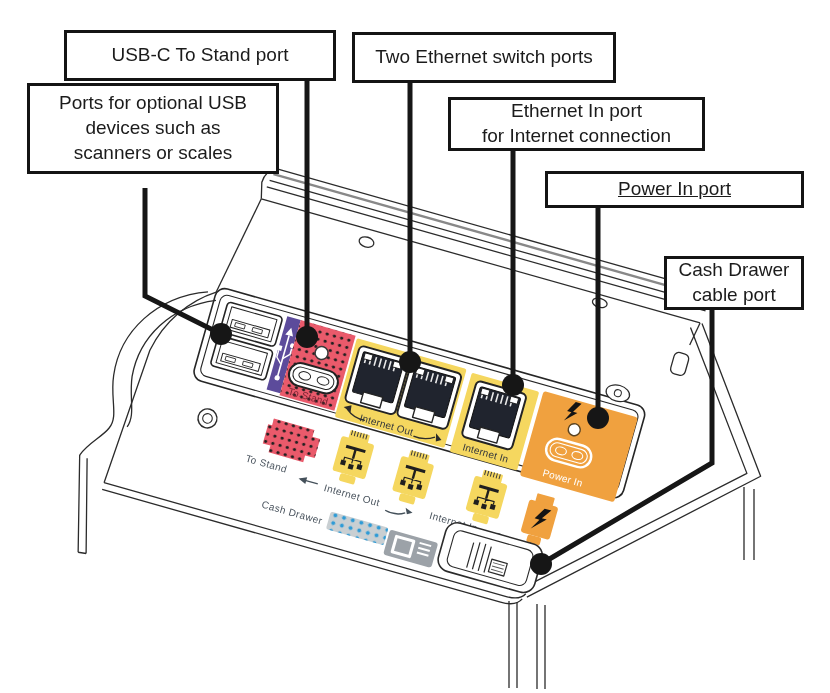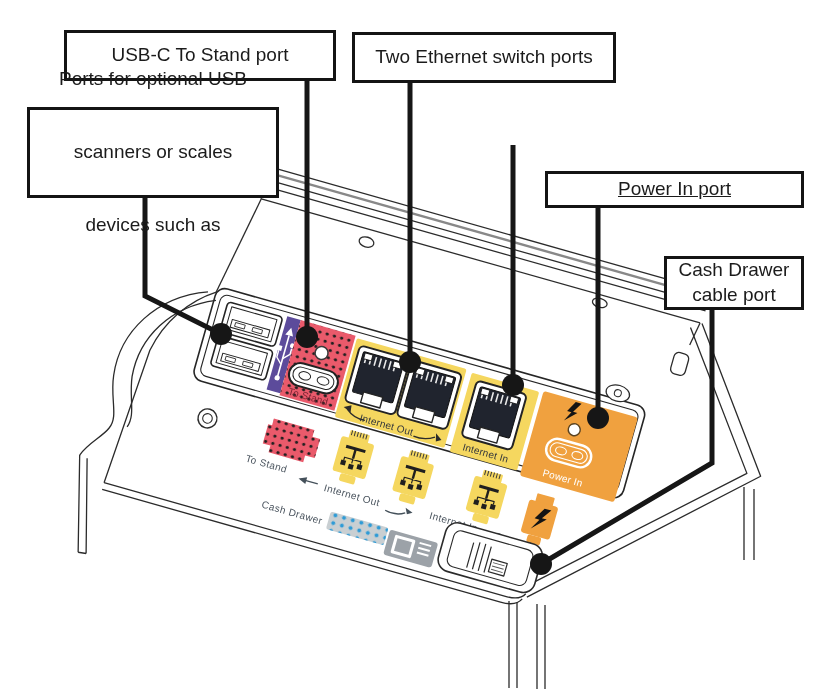--- a/index.html
+++ b/index.html
@@ -6,21 +6,21 @@
   #stage{position:relative;width:830px;height:693px;background:#fff;overflow:hidden;
          font-family:"Liberation Sans",sans-serif;}
   svg{position:absolute;left:0;top:0;}
   svg text{font-family:"Liberation Sans",sans-serif;}
   .callout{position:absolute;background:#fff;border:3px solid #141414;
            display:flex;flex-direction:column;align-items:center;justify-content:center;
            text-align:right;font-size:19px;line-height:1.3;color:#1b1b1b;z-index:3;}
   .callout span{display:block;white-space:nowrap;}
   .callout span:empty{display:none;}
   #co-usb-stand {left:64px; top:30px; width:266px;height:45px;}
-  #co-optional  {left:27px; top:107px; width:246px;height:85px;gap:48px;}
+  #co-optional  {left:27px; top:83px; width:246px;height:85px;}
   #co-two-eth   {left:352px;top:32px; width:258px;height:45px;}
   #co-eth-in    {left:448px;top:97px; width:251px;height:48px;}
   #co-power     {left:545px;top:171px;width:253px;height:31px;text-decoration:underline;}
   #co-cash      {left:664px;top:256px;width:134px;height:48px;}
   .face-label{font-size:10px;fill:#49535d;letter-spacing:.4px;}
   .panel-label{font-size:10px;letter-spacing:.2px;}
 </style>
 </head>
 <body>
 
@@ -240,25 +240,29 @@
     </g>
   </g>
 </svg>
 
 <div class="callout" id="co-usb-stand">
   <span>USB-C To Stand port</span>
 
 </div>
 <div class="callout" id="co-optional">
   <span>Ports for optional USB</span>
+  <span>devices such as</span>
   <span>scanners or scales</span>
-  <span>devices such as</span>
 </div>
 <div class="callout" id="co-two-eth">
   <span>Two Ethernet switch ports</span>
+</div>
+<div class="callout" id="co-eth-in">
+  <span>Ethernet In port</span>
+  <span>for Internet connection</span>
 </div>
 <div class="callout" id="co-power">
   <span>Power In port</span>
 </div>
 <div class="callout" id="co-cash">
   <span>Cash Drawer</span>
   <span>cable port</span>
 </div>
 
 </div>

